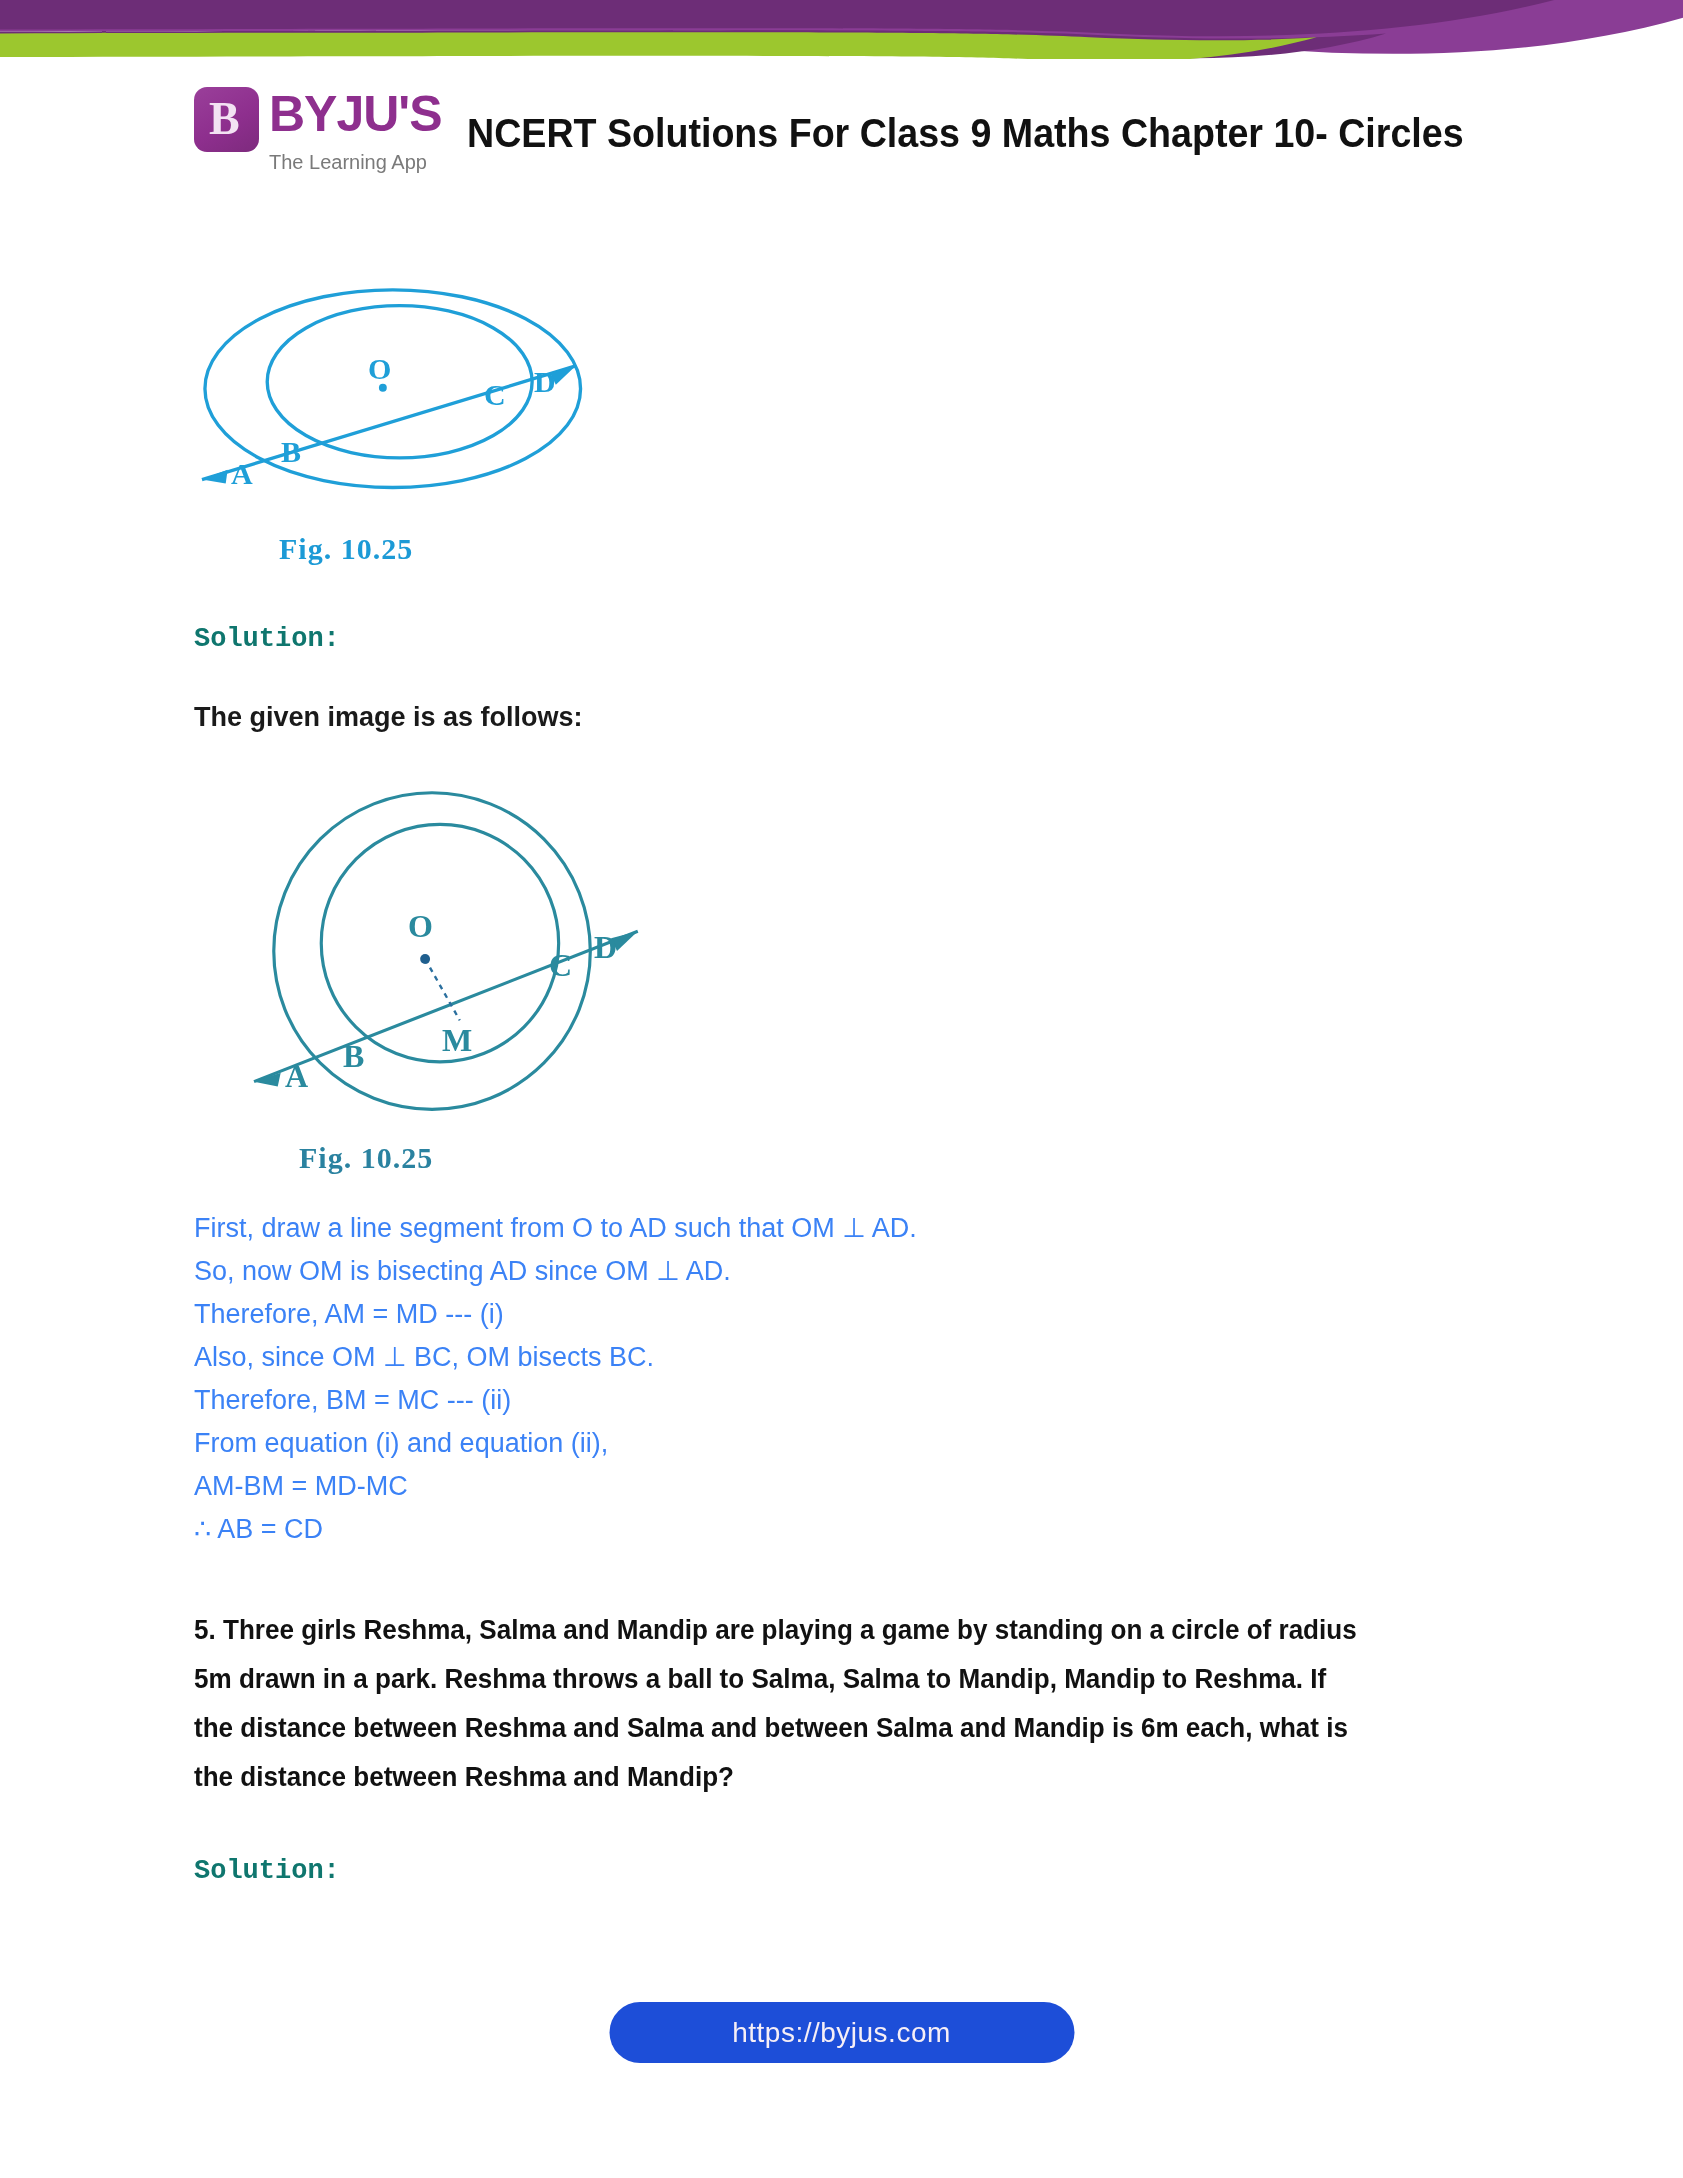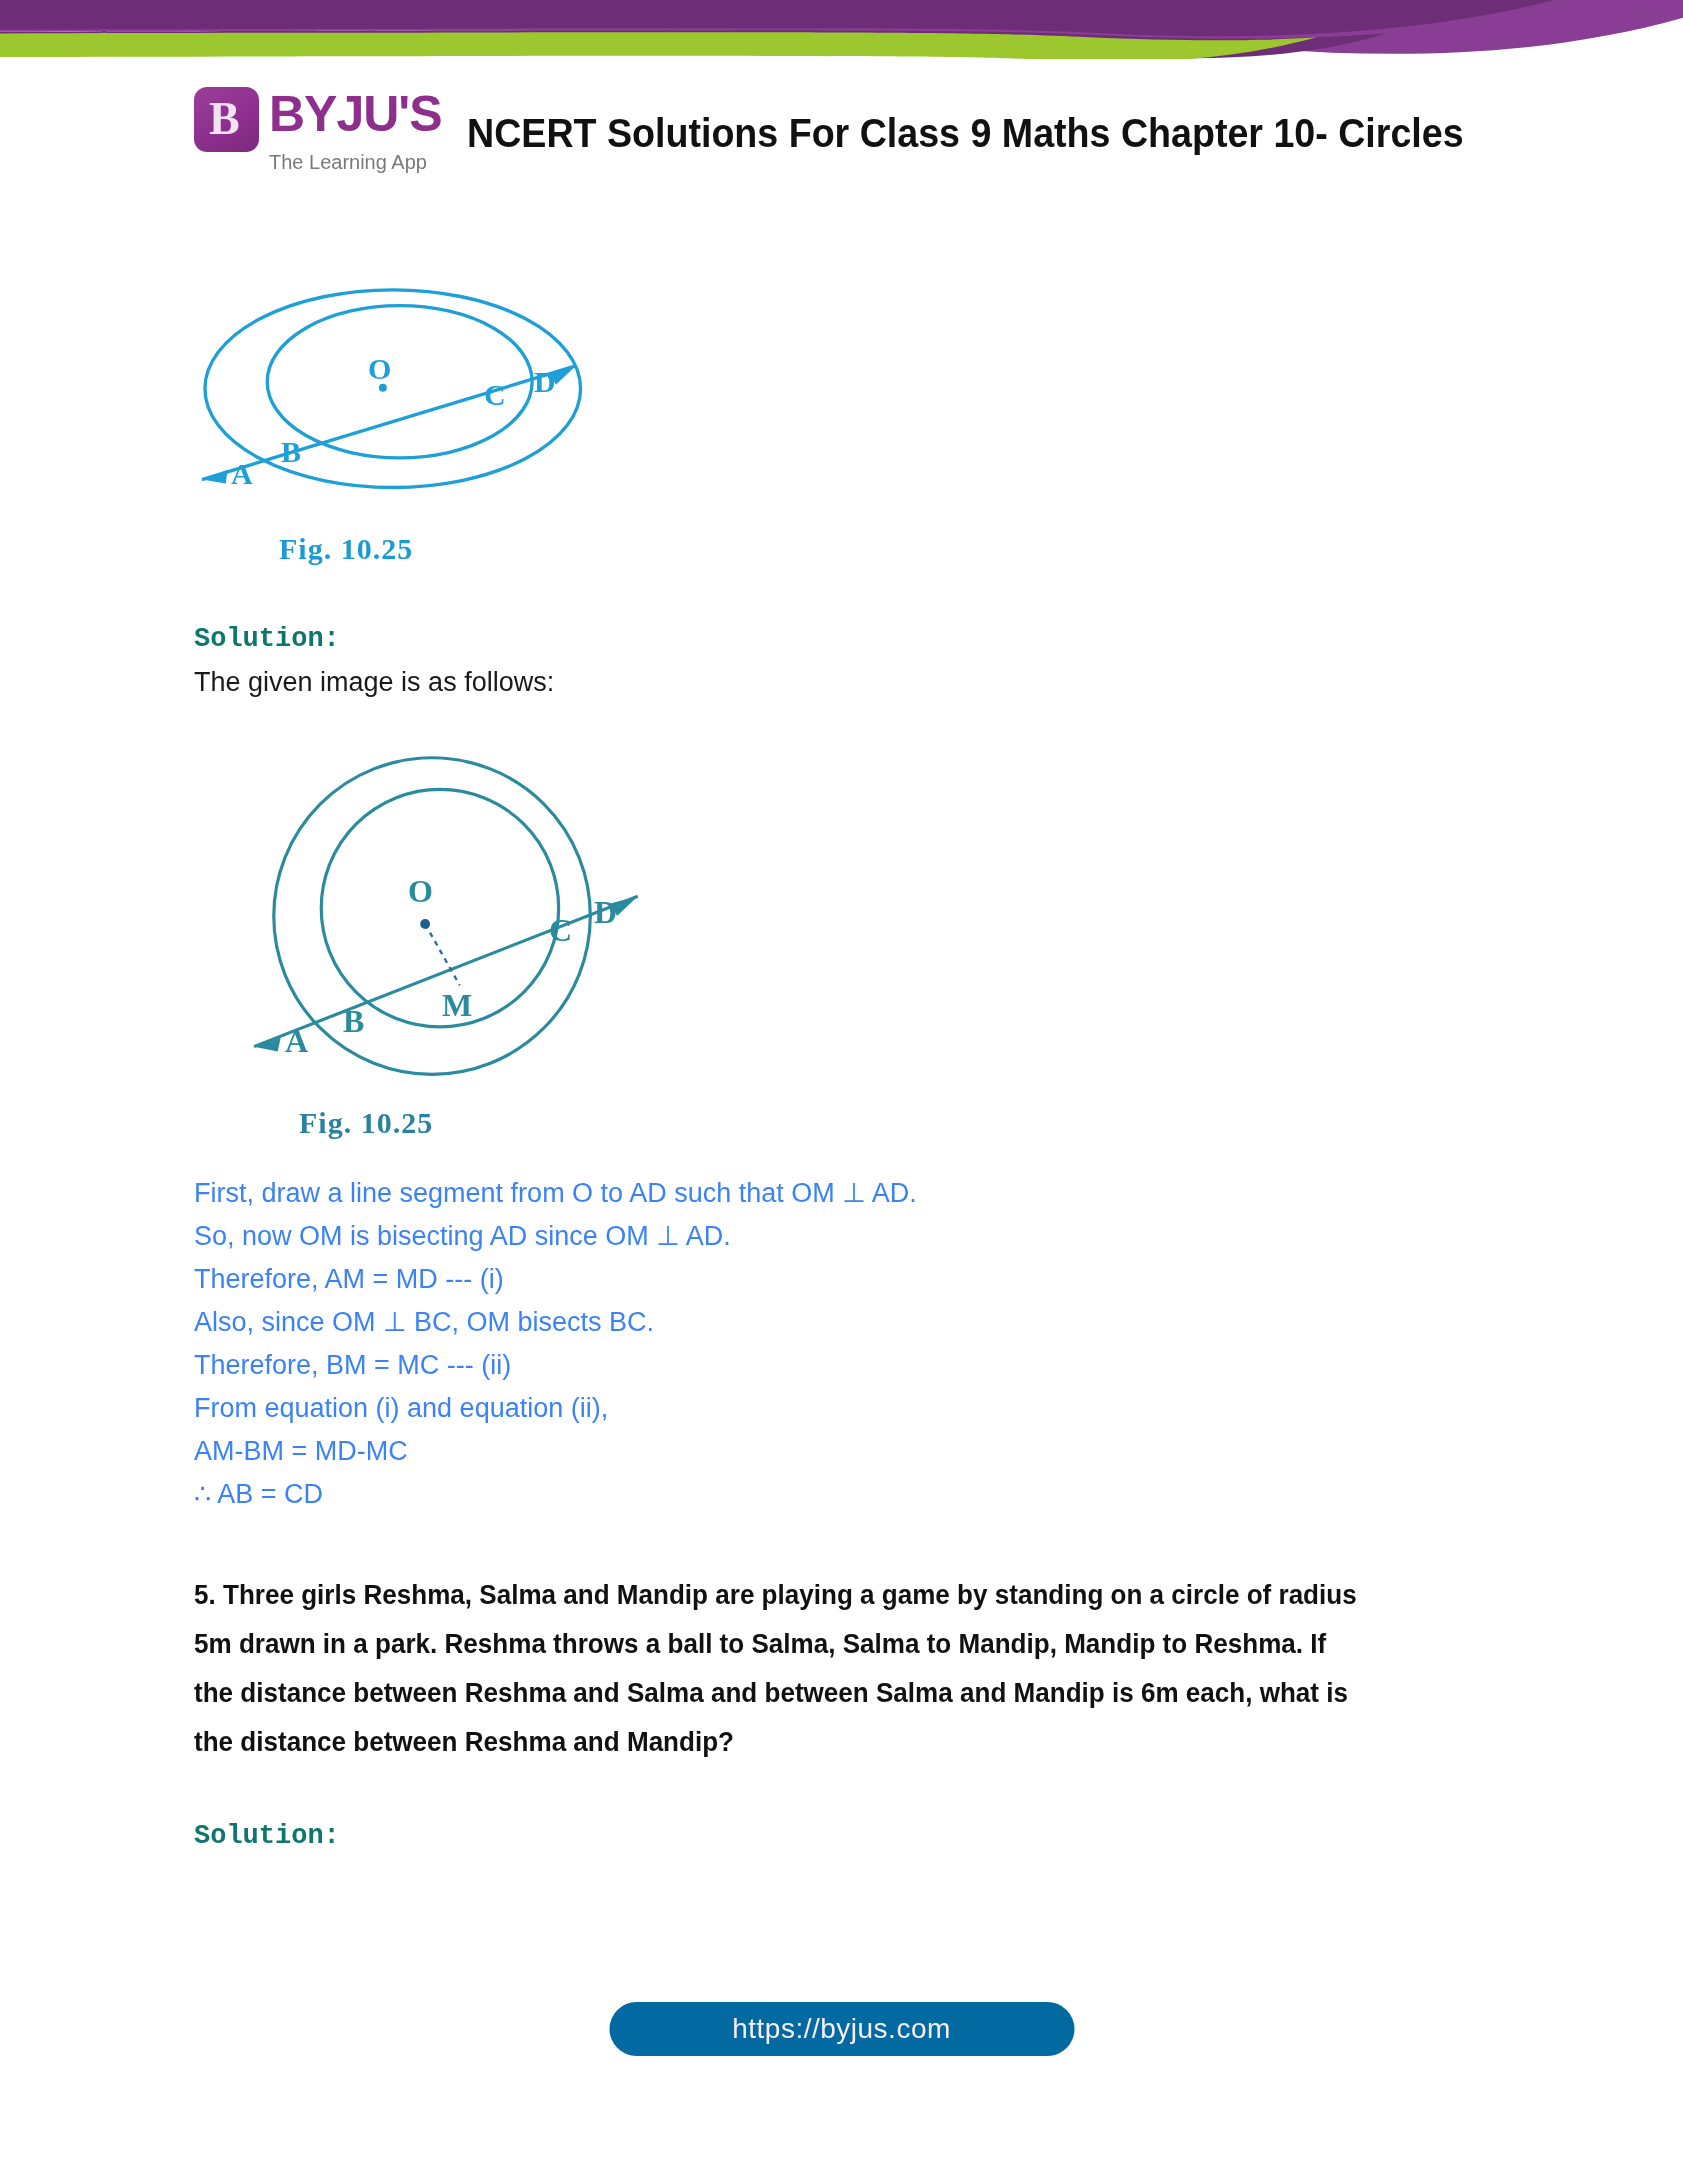--- a/index.html
+++ b/index.html
@@ -115,24 +115,25 @@
     font-weight: 700;
     font-size: 27px;
     line-height: 49px;
     color: #111111;
     transform: scaleX(0.965);
     transform-origin: left top;
   }
 
   .body-text {
     font-family: "Liberation Sans", sans-serif;
-    font-weight: 400;
+    font-weight: 700;
     font-size: 27px;
     line-height: 43px;
     color: #1a1a1a;
+    margin-top: 35px;
   }
   .bold-label {
     font-family: Liberation Mono, monospace;
     font-weight: 700;
     font-size: 27px;
     line-height: 43px;
     color: #0f766e;
   }
 
   
@@ -193,23 +194,23 @@
     margin-top: 48px;
   }
 
   
   .footer-pill {
     position: absolute;
     left: 50%;
     transform: translateX(-50%);
     top: 2002px;
     width: 465px;
-    height: 54px;
+    height: 61px;
     border-radius: 32px;
-    background: #0369a1;
+    background: #1d4ed8;
     display: flex;
     align-items: center;
     justify-content: center;
   }
   .footer-pill span {
     font-family: "Liberation Sans", sans-serif;
     font-size: 28px;
     color: #f6eef6;
     letter-spacing: 0.5px;
   }

